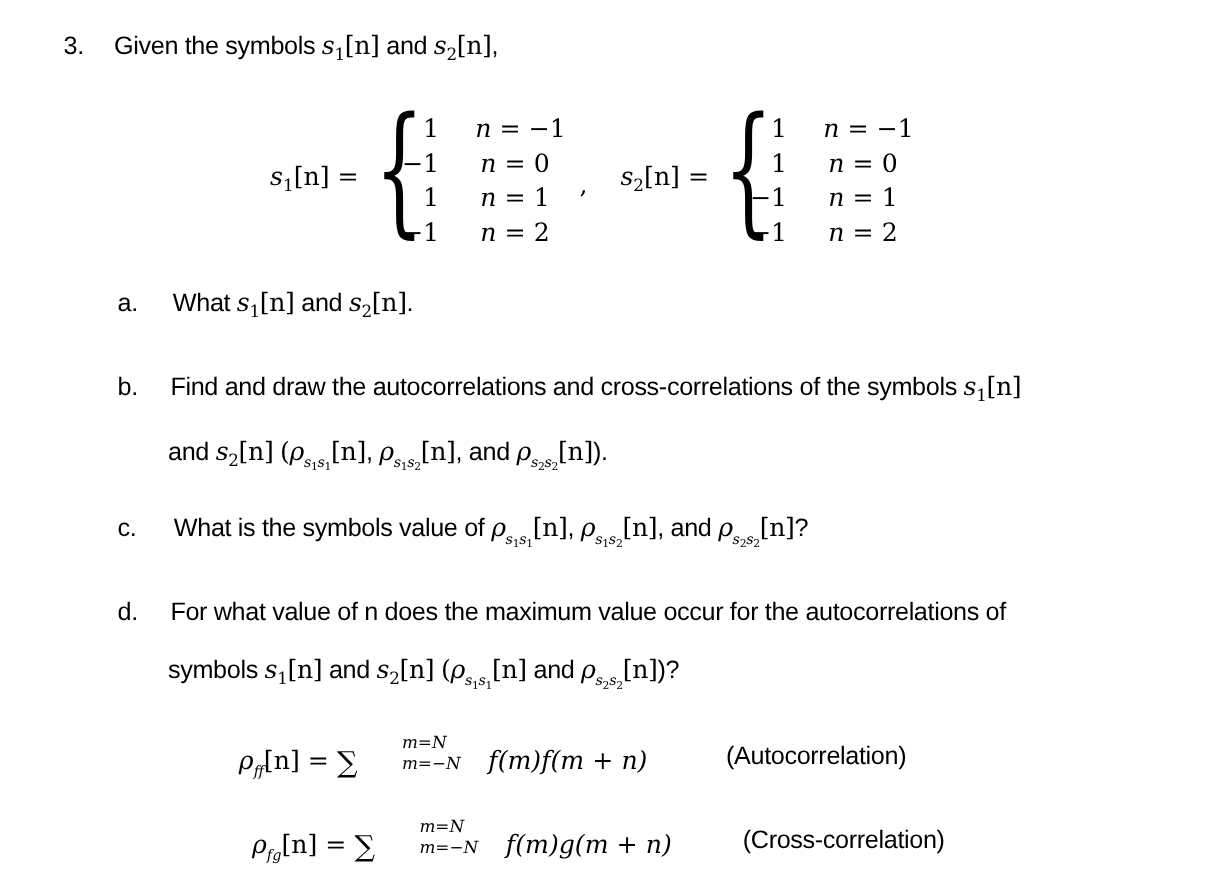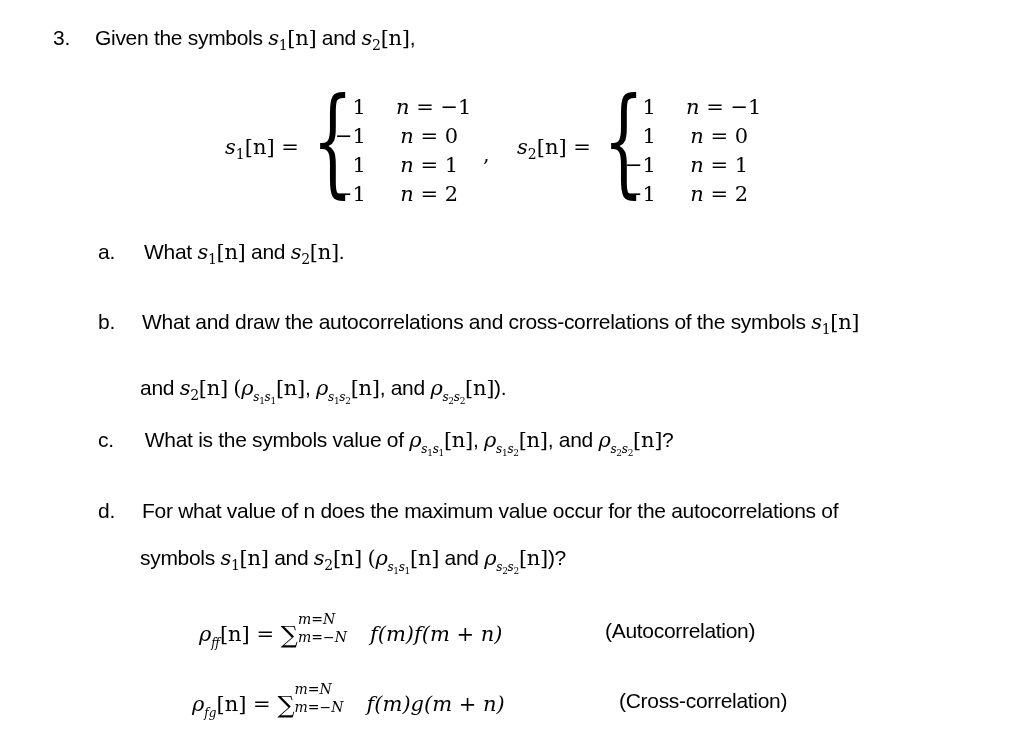--- a/index.html
+++ b/index.html
@@ -18,21 +18,21 @@
     .brace {
       position: absolute; font-family: "DejaVu Serif", "Liberation Serif", serif;
       font-weight: 100;
     }
     .case-table { position: absolute; border-collapse: collapse; }
     .case-table td { padding: 0; height: 29px; font-family: "DejaVu Serif", "Liberation Serif", serif; font-size: 21px; }
     .case-table td.val { text-align: right; padding-right: 30px; min-width: 30px; font-style: normal; }
     .case-table td.cond { text-align: right; font-style: italic; }
     .case-table td.cond .r { font-style: normal; }
     .bigsum { font-size: 24px; font-style: normal; vertical-align: -2px; }
-    .limits { display: inline-block; position: relative; width: 72px; height: 30px; vertical-align: -6px; }
+    .limits { display: inline-block; position: relative; width: 72px; height: 30px; vertical-align: -6px; margin-left: 37px; }
     .limits .up { position: absolute; top: -6px; left: 0; font-size: 14px; }
     .limits .dn { position: absolute; top: 12px; left: 0; font-size: 14px; }
   </style>
 </head>
 <body>
 
 <div class="abs txt" style="left:53px; top:26px;">
   <span>3.</span>
   <span style="display:inline-block; width:14px;"></span>
   <span>Given the symbols</span>
@@ -101,24 +101,24 @@
   <span style="display:inline-block; width:18px;"></span>
   <span>What</span>
   <span class="m"><span>s</span><sub class="s">1</sub><span class="mr">[n]</span></span>
   <span>and</span>
   <span class="m"><span>s</span><sub class="s">2</sub><span class="mr">[n]</span></span><span>.</span>
 </div>
 
 <div class="abs txt" style="left:98px; top:310px;">
   <span>b.</span>
   <span style="display:inline-block; width:16px;"></span>
-  <span>What and draw the autocorrelations and cross-correlations of the symbols</span>
+  <span>Find and draw the autocorrelations and cross-correlations of the symbols</span>
   <span class="m"><span>s</span><sub class="s">1</sub><span class="mr">[n]</span></span>
 </div>
-<div class="abs txt" style="left:140px; top:376px;">
+<div class="abs txt" style="left:140px; top:364px;">
   <span>and</span>
   <span class="m"><span>s</span><sub class="s">2</sub><span class="mr">[n]</span></span>
   <span class="mr">(</span><span class="m"><span>ρ</span><sub class="ss">s<sub class="sss">1</sub>s<sub class="sss">1</sub></sub><span class="mr">[n]</span></span><span>,</span>
   <span class="m"><span>ρ</span><sub class="ss">s<sub class="sss">1</sub>s<sub class="sss">2</sub></sub><span class="mr">[n]</span></span><span>, and</span>
   <span class="m"><span>ρ</span><sub class="ss">s<sub class="sss">2</sub>s<sub class="sss">2</sub></sub><span class="mr">[n]</span></span><span>).</span>
 </div>
 
 <div class="abs txt" style="left:98px; top:428px;">
   <span>c.</span>
   <span style="display:inline-block; width:20px;"></span>
@@ -143,18 +143,18 @@
   <span class="m"><span>ρ</span><sub class="ss">s<sub class="sss">2</sub>s<sub class="sss">2</sub></sub><span class="mr">[n]</span></span><span>)?</span>
 </div>
 
 <div class="abs m" style="left:199px; top:617px;">
   <span>ρ</span><sub class="ss">ff</sub><span class="mr">[n]</span>
   <span class="mr">=</span>
   <span class="bigsum">∑</span><span class="limits"><span class="up">m=N</span><span class="dn">m=−N</span></span><span>f(m)f(m + n)</span>
 </div>
 <div class="abs txt" style="left:605px; top:619px;">(Autocorrelation)</div>
 
-<div class="abs m" style="left:192px; top:687px;">
+<div class="abs m" style="left:210px; top:687px;">
   <span>ρ</span><sub class="ss">fg</sub><span class="mr">[n]</span>
   <span class="mr">=</span>
   <span class="bigsum">∑</span><span class="limits"><span class="up">m=N</span><span class="dn">m=−N</span></span><span>f(m)g(m + n)</span>
 </div>
 <div class="abs txt" style="left:619px; top:689px;">(Cross-correlation)</div>
 
 </body></html>

